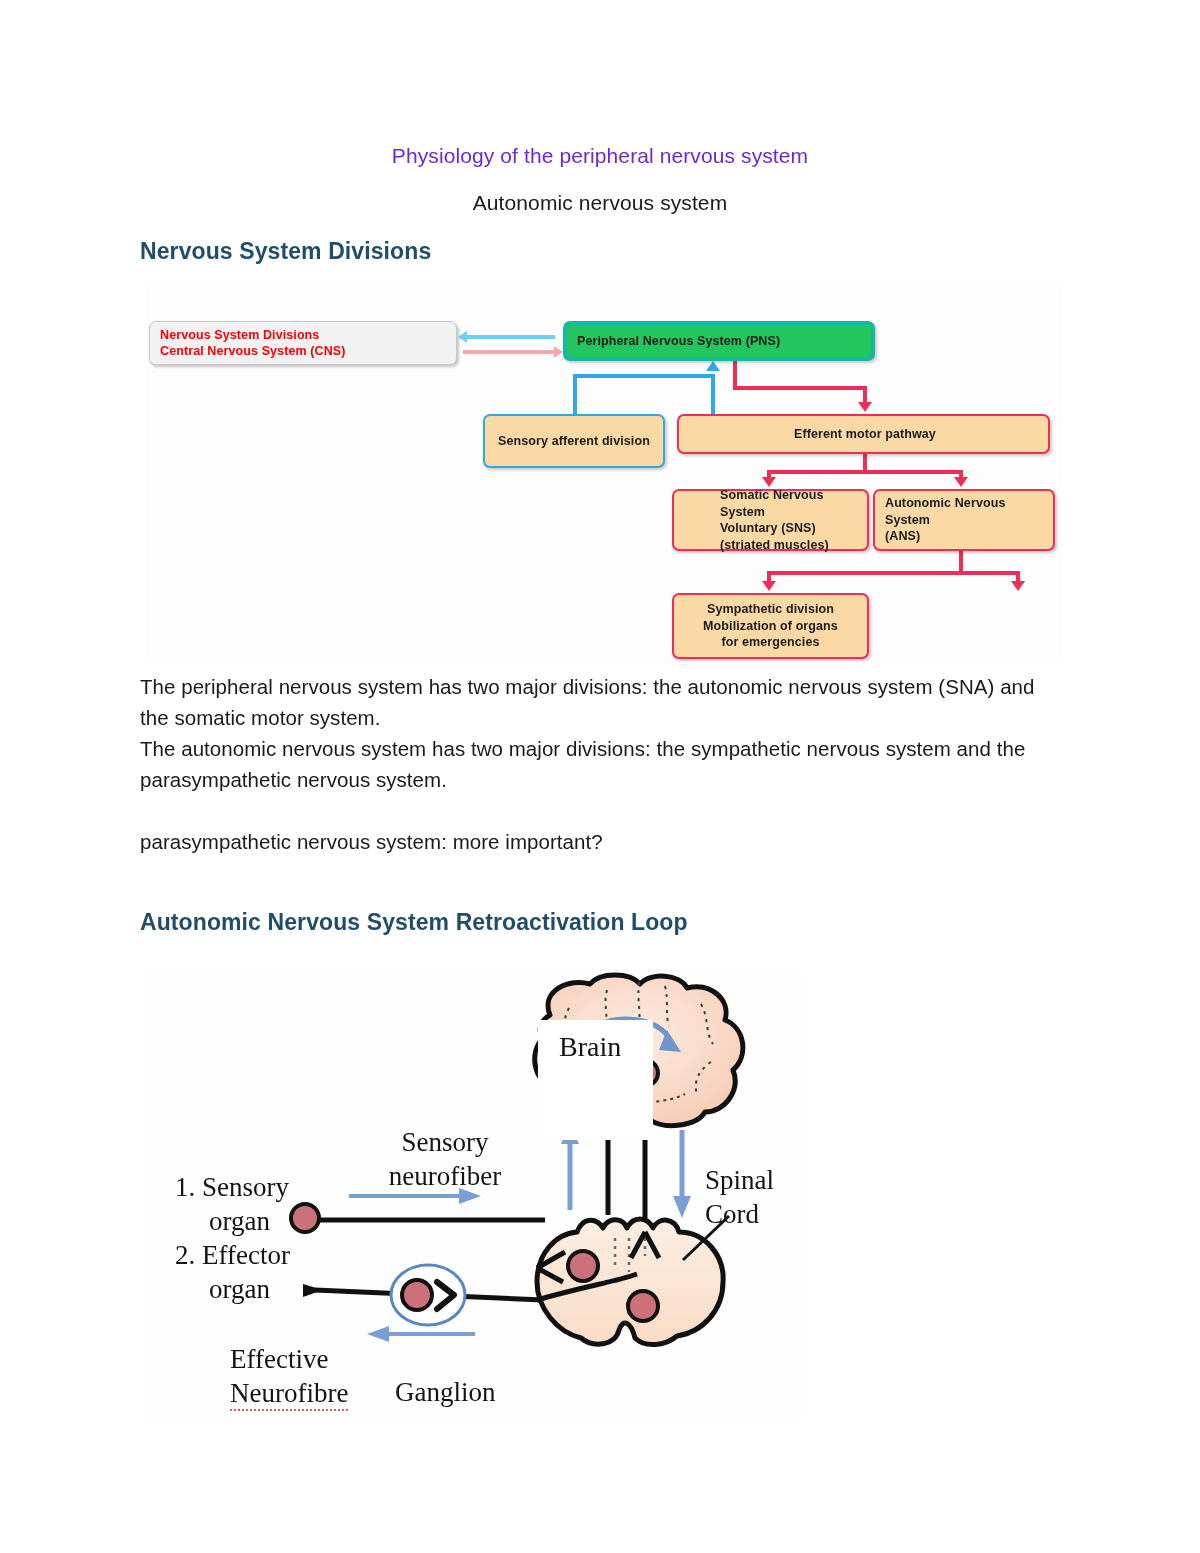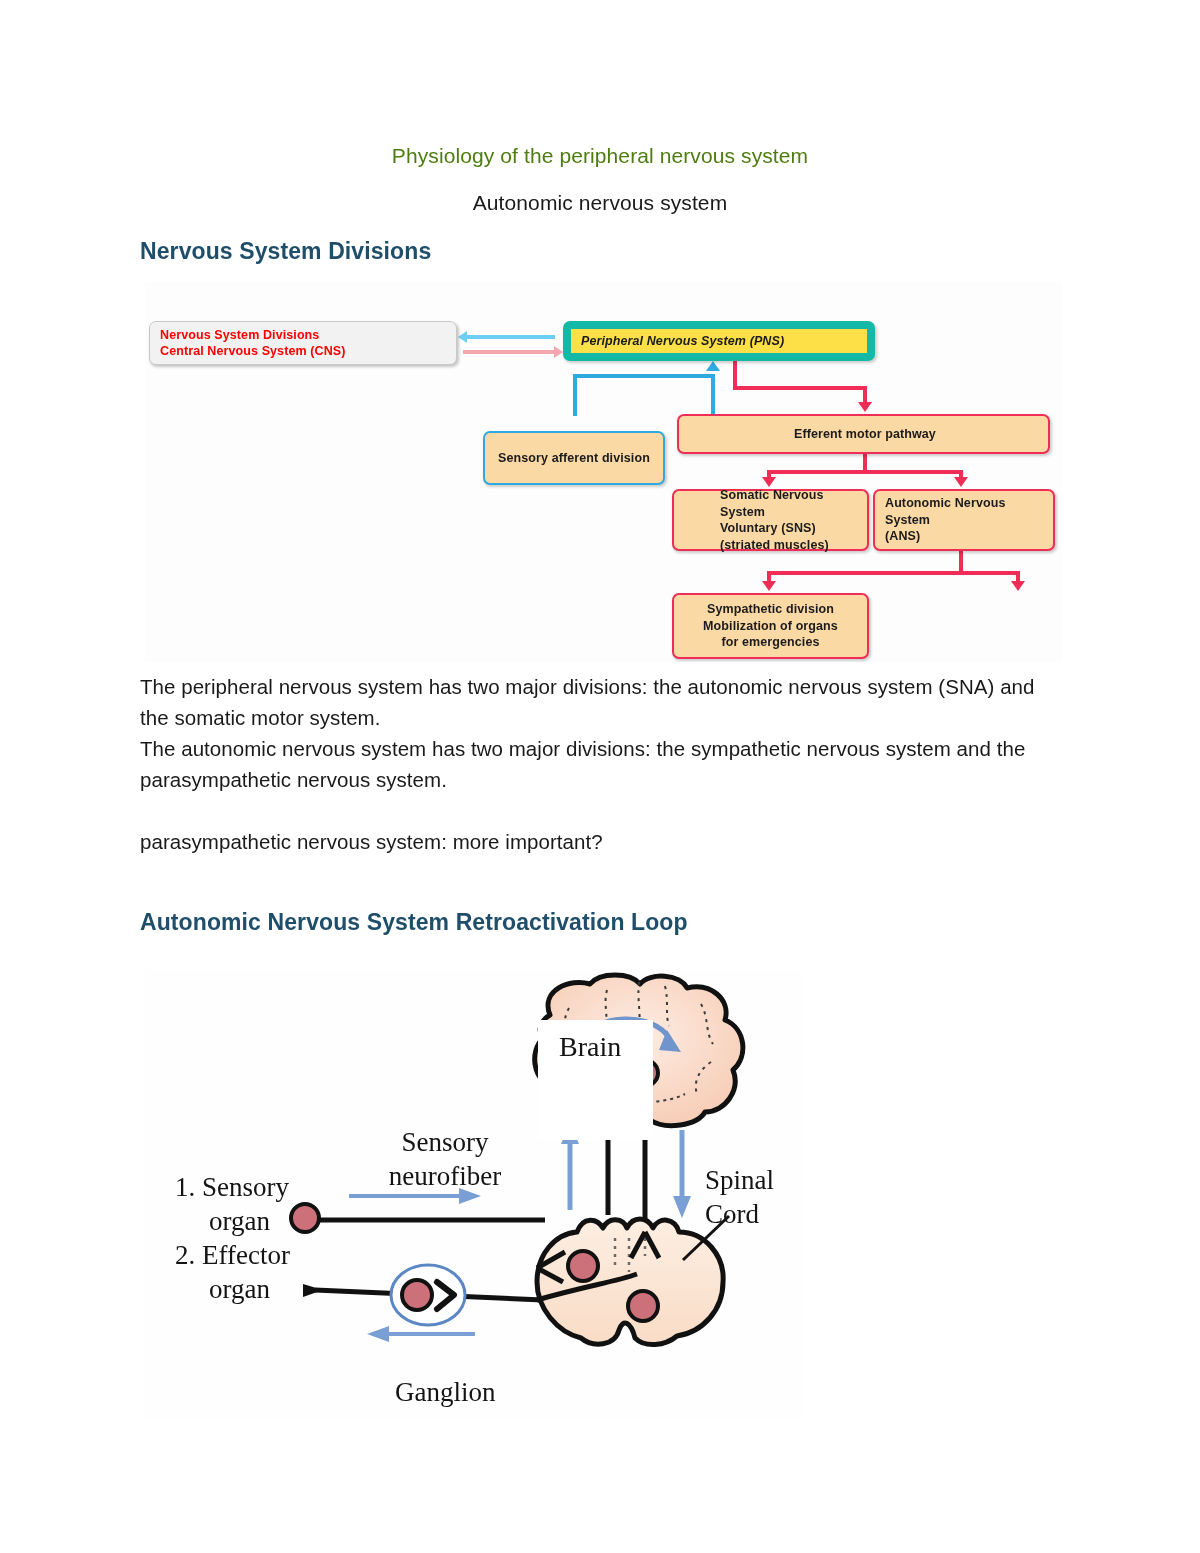--- a/index.html
+++ b/index.html
@@ -26,21 +26,21 @@
 
   
   .doc-title {
     position: absolute;
     left: 140px;
     top: 140px;
     width: 920px;
     text-align: center;
     font-size: 21px;
     line-height: 31px;
-    color: #4d7c0f;
+    color: #6d28d9;
     letter-spacing: 0.1px;
   }
   .doc-subtitle {
     position: absolute;
     left: 140px;
     top: 187px;
     width: 920px;
     text-align: center;
     font-size: 21px;
     line-height: 31px;
@@ -100,41 +100,40 @@
   }
   .fbox span { display: block; }
 
   .fbox.cns {
     background: #f2f2f2;
     border: 1.5px solid #c9c9c9;
     color: #ff0000;
     box-shadow: 1.5px 2px 3px rgba(0,0,0,0.22);
   }
   .fbox.tan-brown {
-    background: #fde047;
-    border: 8px solid #14b8a6;
+    background: #22c55e;
+    border: 4px solid #14b8a6;
     box-shadow: 1.5px 2px 3px rgba(0,0,0,0.20);
-    font-style: italic;
   }
   .fbox.tan-blue {
     background: #fbd9a5;
     border: 2.5px solid #2eaae0;
     box-shadow: 1.5px 2px 3px rgba(0,0,0,0.20);
   }
   .fbox.tan-pink {
     background: #fbd9a5;
     border: 2.5px solid #ef2d56;
     box-shadow: 1.5px 2px 3px rgba(0,0,0,0.20);
   }
   .fbox.center { align-items: center; text-align: center; }
 
   
   #box-cns      { left: 4px;   top: 39px;  width: 308px; height: 44px; }
   #box-pns      { left: 418px; top: 39px;  width: 312px; height: 40px; }
-  #box-sensory  { left: 338px; top: 132px; width: 182px; height: 54px; margin-top: 17px; }
+  #box-sensory  { left: 338px; top: 132px; width: 182px; height: 54px; }
   #box-efferent { left: 532px; top: 132px; width: 373px; height: 40px; padding-left: 13px; }
   #box-somatic  { left: 527px; top: 207px; width: 197px; height: 62px; padding-left: 46px; }
   #box-ans      { left: 728px; top: 207px; width: 182px; height: 62px; }
   #box-symp     { left: 527px; top: 311px; width: 197px; height: 66px; }
   #box-parasymp { left: 728px; top: 311px; width: 182px; height: 62px; }
 
   
   .conn { position: absolute; }
 
   .blue-line  { background: #2eaae0; }
@@ -402,17 +401,21 @@
       <span class="li">Cord</span>
     </div>
 
     <div class="anat-label" id="lbl-organs">
       <span class="li">1.  Sensory</span>
       <span class="li indent">organ</span>
       <span class="li">2. Effector</span>
       <span class="li indent">organ</span>
     </div>
 
+    <div class="anat-label" id="lbl-effective">
+      <span class="li">Effective</span>
+      <span class="li spellerr">Neurofibre</span>
+    </div>
 
     <div class="anat-label" id="lbl-ganglion">Ganglion</div>
   </div>
 
 </div>
 
 </body></html>

